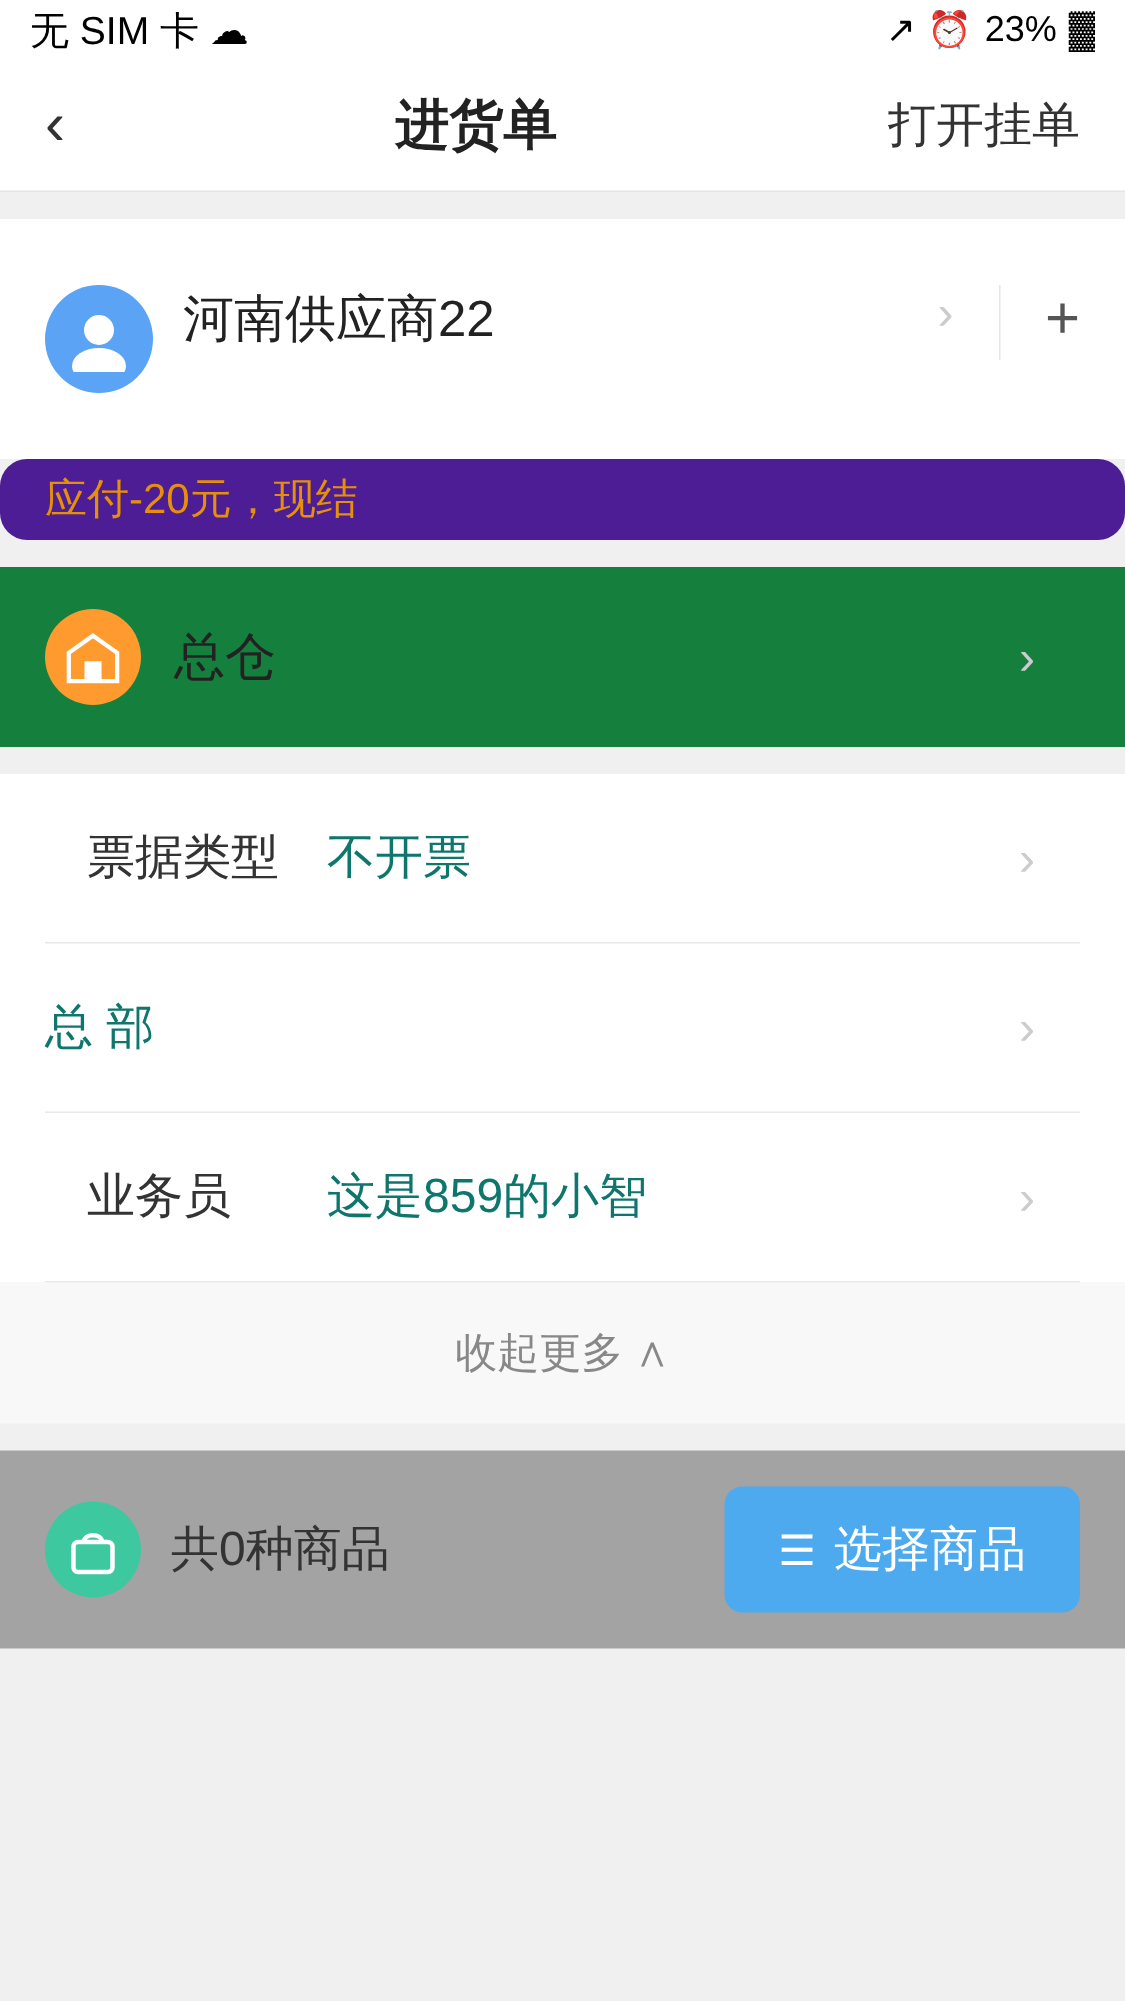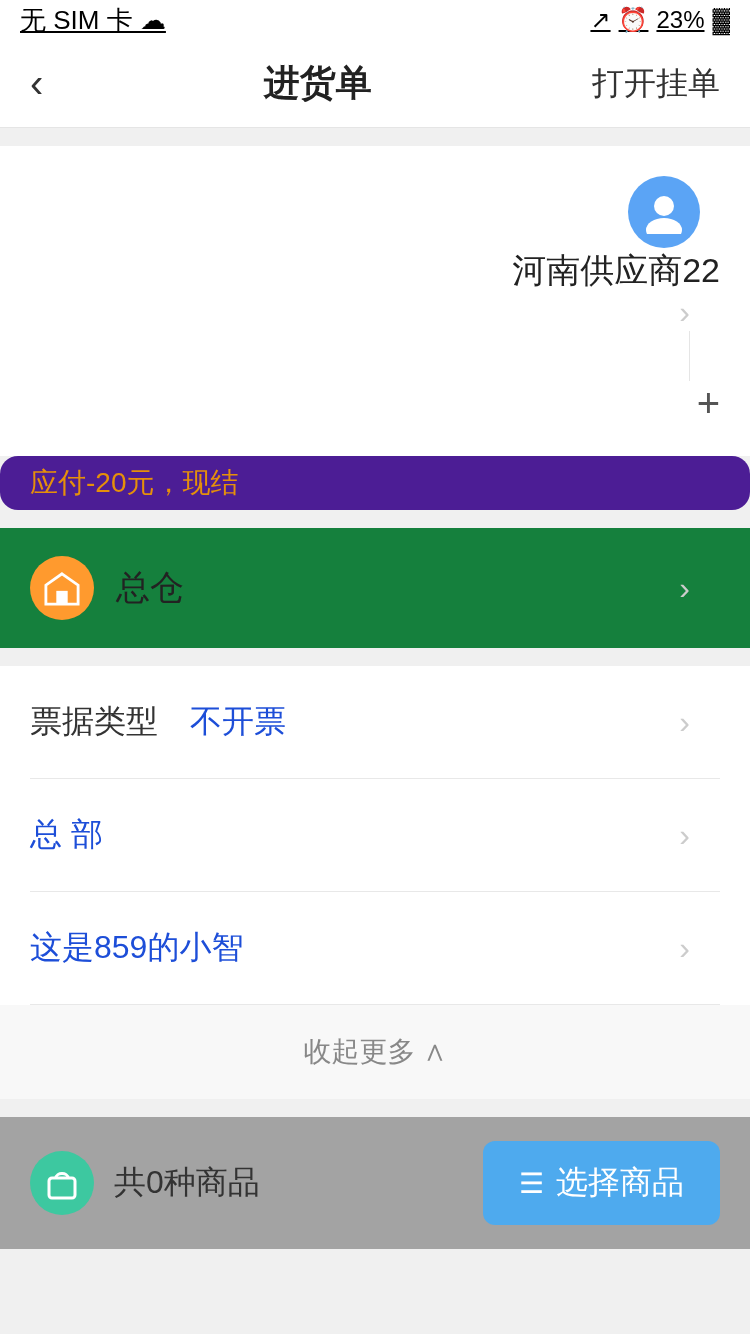--- a/index.html
+++ b/index.html
@@ -16,21 +16,20 @@
     .status-bar {
       width: 100%;
       height: 40px;
       background: #fff;
       display: flex;
       align-items: center;
       justify-content: space-between;
       padding: 16px 20px;
       font-size: 26px;
       color: #000;
-      text-decoration: underline;
     }
     .status-left { display: flex; align-items: center; gap: 10px; }
     .status-center { font-size: 30px; font-weight: 500; }
     .status-right { display: flex; align-items: center; gap: 8px; font-size: 24px; }
 
     
     .nav-bar {
       width: 100%;
       height: 88px;
       background: #fff;
@@ -64,24 +63,23 @@
     .thin-gap {
       height: 1px;
       background: #e8e8e8;
       margin: 0 30px;
     }
 
     
     .supplier-row {
       background: #fff;
       display: flex;
-      align-items: flex-end;
-      padding: 30px 30px;
+      align-items: flex-start;
+      padding: 44px 30px;
       position: relative;
-      flex-direction: column;
     }
     .supplier-avatar {
       width: 72px;
       height: 72px;
       border-radius: 50%;
       background: #5ba4f5;
       display: flex;
       align-items: center;
       justify-content: center;
       margin-right: 20px;
@@ -156,25 +154,26 @@
       display: flex;
       align-items: center;
       padding: 34px 30px;
       min-height: 100px;
     }
     .form-label {
       font-size: 32px;
       color: #333;
       width: 160px;
       flex-shrink: 0;
+      margin-left: 28px;
     }
     .form-value {
       flex: 1;
       font-size: 32px;
-      color: #1d4ed8;
+      color: #0f766e;
     }
     .form-placeholder {
       flex: 1;
       font-size: 32px;
       color: #ccc;
     }
 
     
     .collapse-toggle {
       background: #f8f8f8;
@@ -289,20 +288,21 @@
   </div>
   <div class="thin-gap"></div>
 
   <div class="form-row">
     <span class="form-value">总 部</span>
     <span class="chevron-icon">›</span>
   </div>
   <div class="thin-gap"></div>
 
   <div class="form-row">
+    <span class="form-label">业务员</span>
     <span class="form-value">这是859的小智</span>
     <span class="chevron-icon">›</span>
   </div>
   <div class="thin-gap"></div>
 
 
 </div>
 
 <div class="collapse-toggle">收起更多 ∧</div>
 

